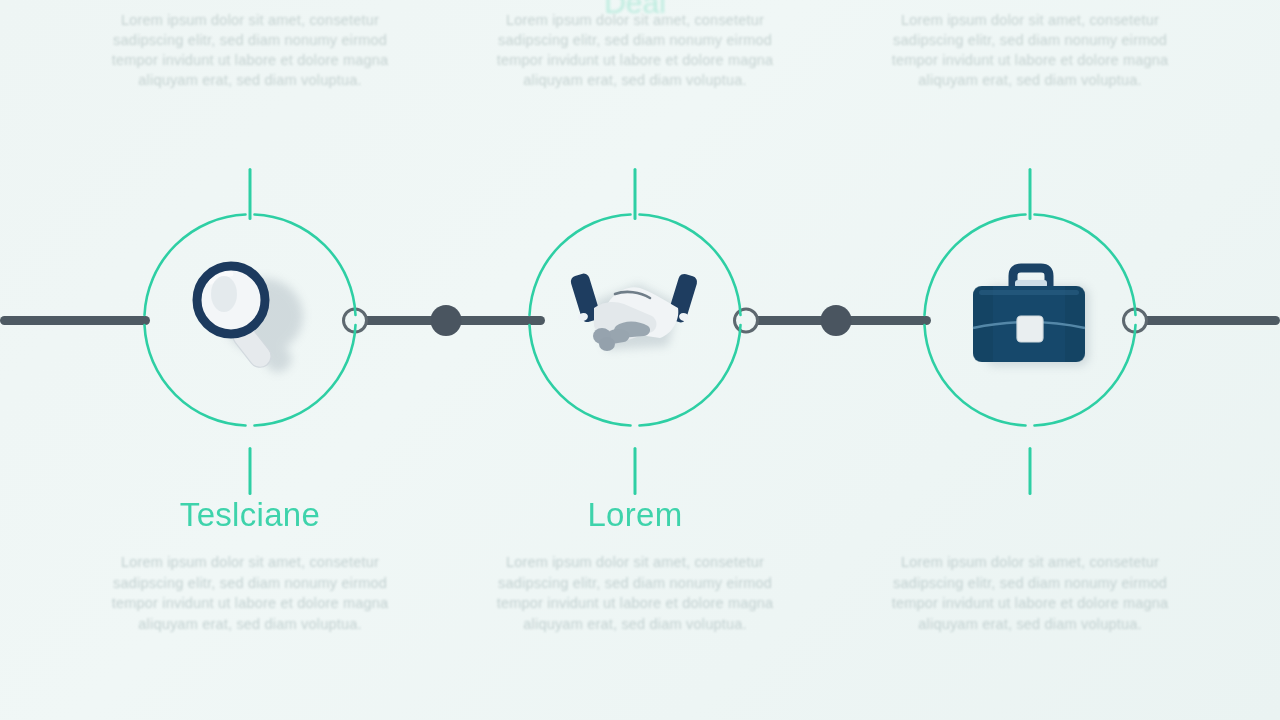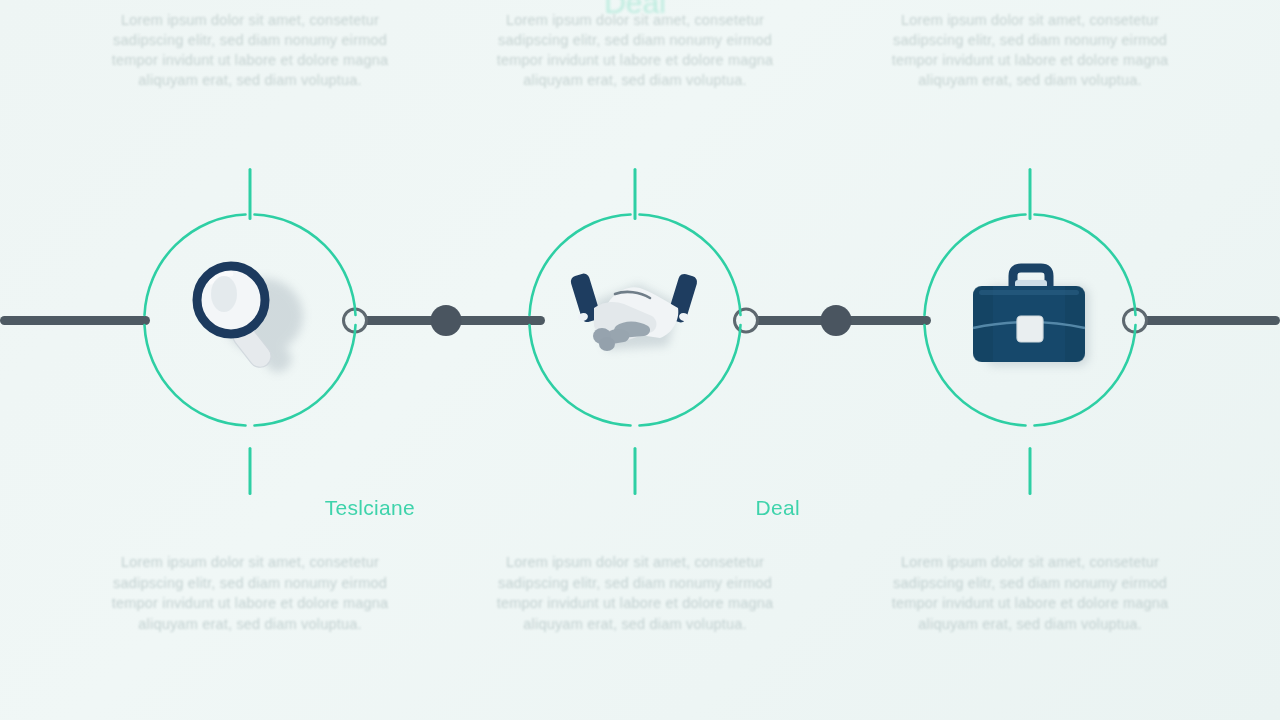--- a/index.html
+++ b/index.html
@@ -137,22 +137,22 @@
     color: #8fe3cb;
     filter: blur(1.4px);
     opacity: .55;
   }
 
   .heading {
     position: absolute;
     top: 496px;
     left: 0;
     width: 100%;
-    text-align: right;
-    font-size: 21px;
+    text-align: center;
+    font-size: 33px;
     font-weight: 400;
     color: #3ed3ab;
     filter: blur(0.5px);
     letter-spacing: .3px;
   }
 
   .body-text {
     position: absolute;
     top: 552px;
     left: 0;
@@ -254,21 +254,21 @@
 
       <path d="M 56 76 C 64 70 78 70 88 76 C 92 79 90 85 84 86 L 60 88 C 54 88 52 80 56 76 Z" fill="#9aa7b1"></path>
       <path d="M 48 82 C 54 78 62 78 68 82 C 71 85 69 91 64 92 L 52 94 C 46 94 44 86 48 82 Z" fill="#98a5af"></path>
       <ellipse cx="42" cy="86" rx="9" ry="8" fill="#96a3ae"></ellipse>
       <ellipse cx="47" cy="94" rx="8" ry="7" fill="#94a1ac"></ellipse>
 
       <path d="M 55 44 C 66 40 80 42 90 48" fill="none" stroke="#6f7d88" stroke-width="2.6" stroke-linecap="round"></path>
     </svg>
   </div>
 
-  <div class="heading">Deal</div>
+  <div class="heading">Lorem</div>
   <div class="body-text">Lorem ipsum dolor sit amet, consetetur sadipscing elitr, sed diam nonumy eirmod tempor invidunt ut labore et dolore magna aliquyam erat, sed diam voluptua.</div>
 </div>
 
 <div class="col c3">
   <div class="top-head"></div>
   <div class="top-text">Lorem ipsum dolor sit amet, consetetur sadipscing elitr, sed diam nonumy eirmod tempor invidunt ut labore et dolore magna aliquyam erat, sed diam voluptua.</div>
 
   <div class="vline top"></div>
   <div class="vline bottom"></div>
 

